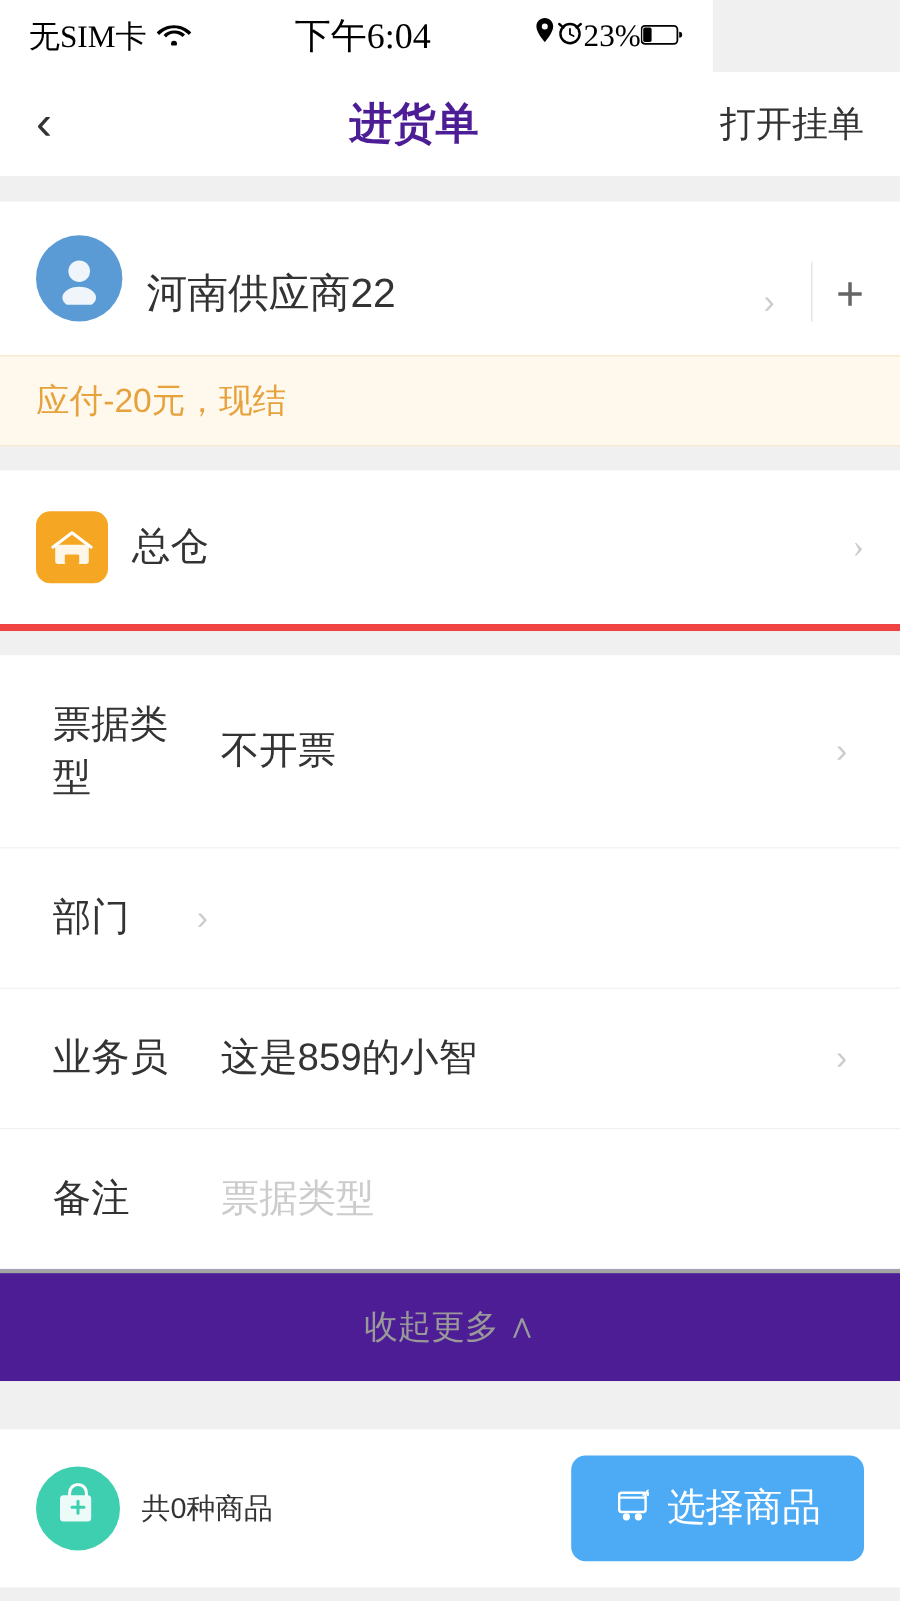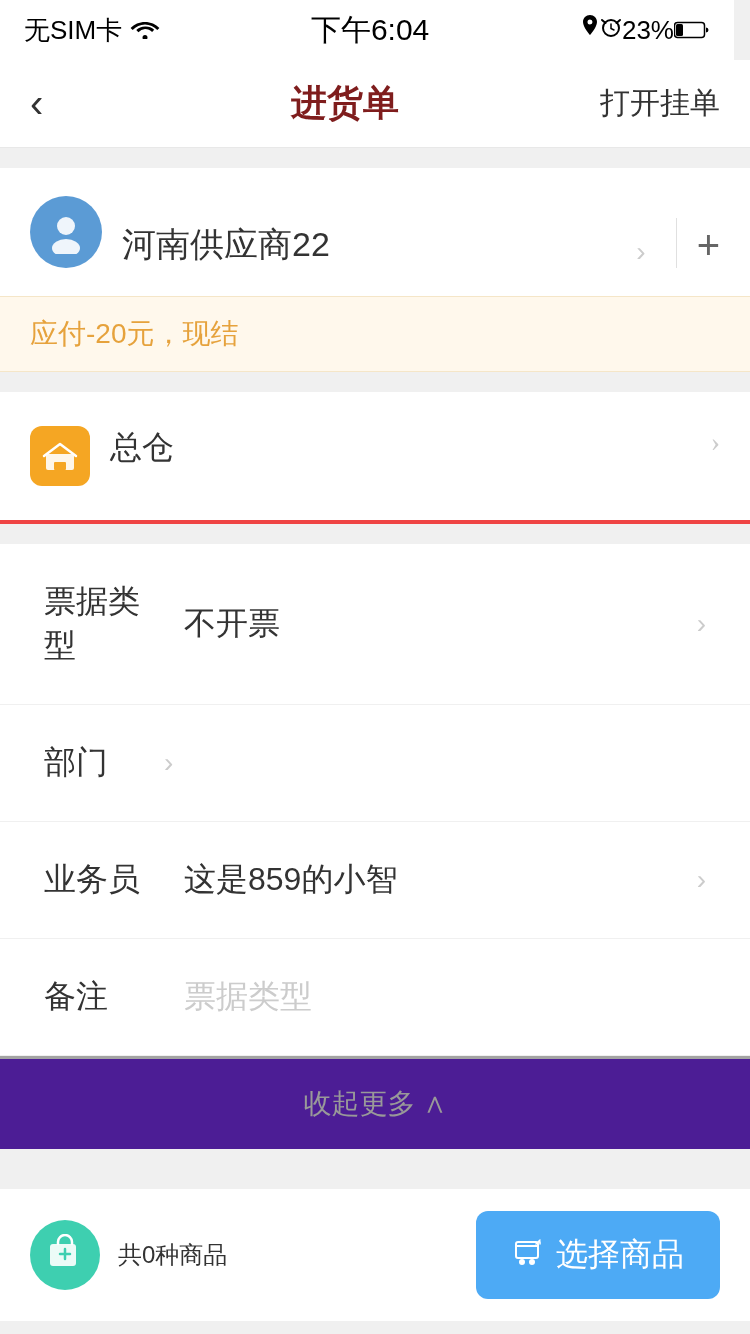--- a/index.html
+++ b/index.html
@@ -8,29 +8,30 @@
     body {
       width: 750px;
       min-height: 1334px;
       background: #f0f0f0;
       font-family: -apple-system, "PingFang SC", "Helvetica Neue", Arial, sans-serif;
       font-size: 32px;
     }
 
     
     .status-bar {
-      width: 734px;
+      width: 594px;
       height: 60px;
       background: #fff;
       display: flex;
       align-items: center;
       justify-content: space-between;
       padding: 0 24px;
       font-size: 26px;
       color: #000;
+      font-family: Liberation Serif, serif;
     }
     .status-left {
       display: flex;
       align-items: center;
       gap: 8px;
     }
     .status-center {
       font-size: 30px;
       font-weight: 500;
     }
@@ -55,21 +56,21 @@
     }
     .nav-back {
       font-size: 40px;
       color: #333;
       cursor: pointer;
       width: 60px;
     }
     .nav-title {
       font-size: 36px;
       font-weight: 600;
-      color: #7f1d1d;
+      color: #4c1d95;
     }
     .nav-action {
       font-size: 30px;
       color: #333;
       cursor: pointer;
     }
 
     
     .section-divider {
       height: 20px;
@@ -124,23 +125,23 @@
       font-size: 28px;
       color: #e6a23c;
       border-top: 1px solid #f5e6c8;
       border-bottom: 1px solid #f5e6c8;
     }
 
     
     .row-item {
       background: #fff;
       display: flex;
-      align-items: flex-start;
+      align-items: center;
       padding: 34px 30px;
-      border-bottom: 4px solid #ef4444;
+      border-bottom: 6px solid #ef4444;
       cursor: pointer;
       font-family: Liberation Serif, serif;
     }
     .row-item:last-child {
       border-bottom: none;
     }
     .row-icon-wrap {
       width: 60px;
       height: 60px;
       border-radius: 12px;

